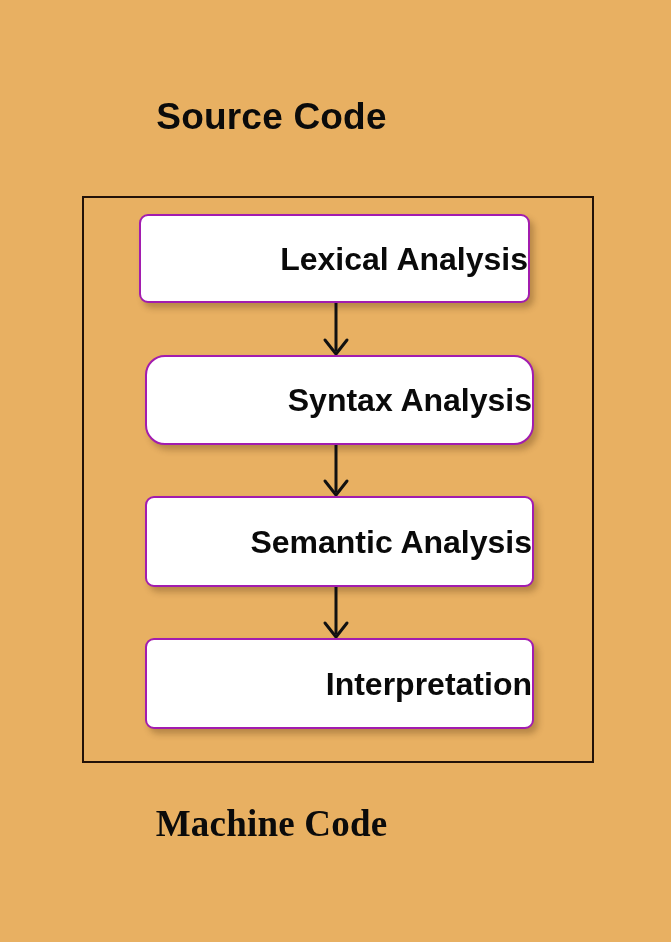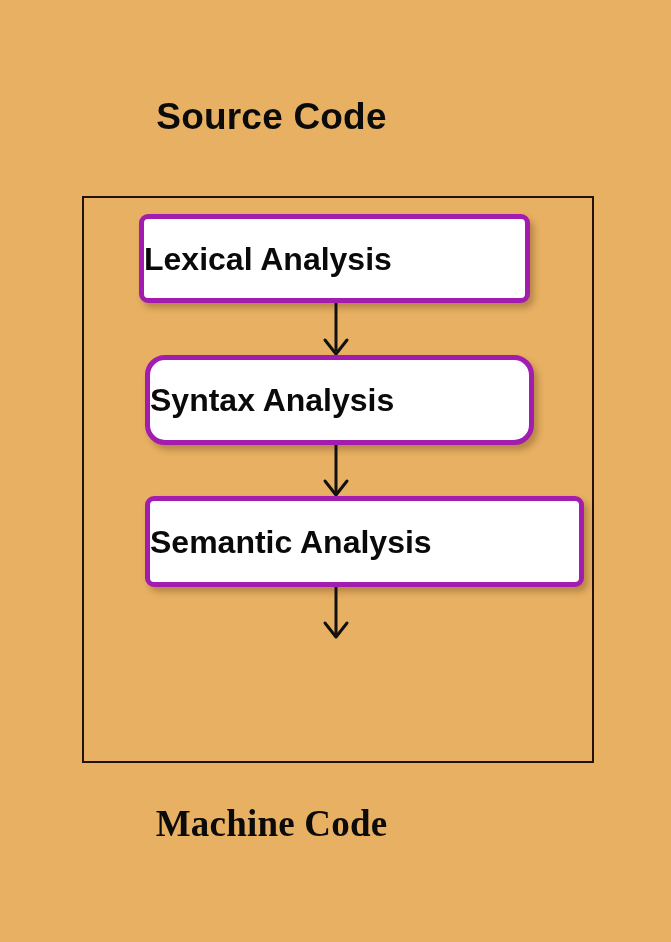--- a/index.html
+++ b/index.html
@@ -50,39 +50,39 @@
     height: 567px;
     border: 2px solid #231208;
     box-sizing: border-box;
     background: transparent;
   }
 
   
   .stage-box {
     position: absolute;
     background: #ffffff;
-    border: 5px solid #a21caf;
+    border: 2px solid #a21caf;
     border-radius: 9px;
     box-sizing: border-box;
     box-shadow: 4px 5px 6px rgba(70, 40, 10, 0.30);
     display: flex;
     align-items: center;
-    justify-content: flex-start;
+    justify-content: flex-end;
   }
   .stage-label {
     font-size: 32px;
     font-weight: bold;
     color: #0a0a0a;
     white-space: nowrap;
     line-height: 1;
   }
 
   .box-0 { left: 139px; top: 214px;  width: 391px; height: 89px; }
   .box-1 { left: 145px; top: 355px;  width: 389px; height: 90px; border-radius: 20px; }
-  .box-2 { left: 145px; top: 496px;  width: 439px; height: 91px; }
+  .box-2 { left: 145px; top: 496px;  width: 389px; height: 91px; }
   .box-3 { left: 145px; top: 638px;  width: 389px; height: 91px; }
 
   
   .arrow {
     position: absolute;
     left: 316px;
     width: 40px;
   }
   .arrow svg {
     display: block;
@@ -127,16 +127,19 @@
     <span class="stage-label">Semantic Analysis</span>
   </div>
 
   <div class="arrow arrow-2">
     <svg width="40" height="52" viewBox="0 0 40 52" aria-hidden="true">
       <line x1="20" y1="0" x2="20" y2="47" stroke="#111111" stroke-width="3"></line>
       <polyline points="9,36 20,50 31,36" fill="none" stroke="#111111" stroke-width="3" stroke-linecap="round" stroke-linejoin="round"></polyline>
     </svg>
   </div>
 
+  <div class="stage-box box-3">
+    <span class="stage-label">Interpretation</span>
+  </div>
 
   <div class="title title-bottom">Machine Code</div>
 
 </div>
 
 </body></html>

